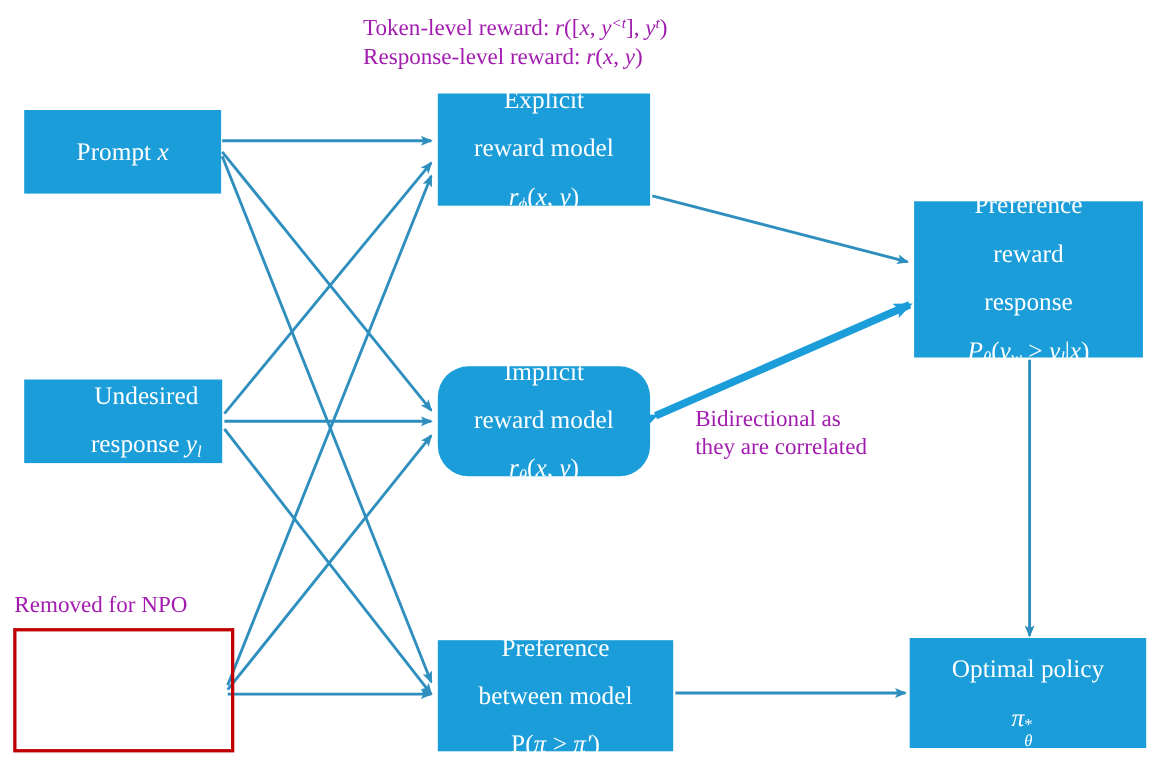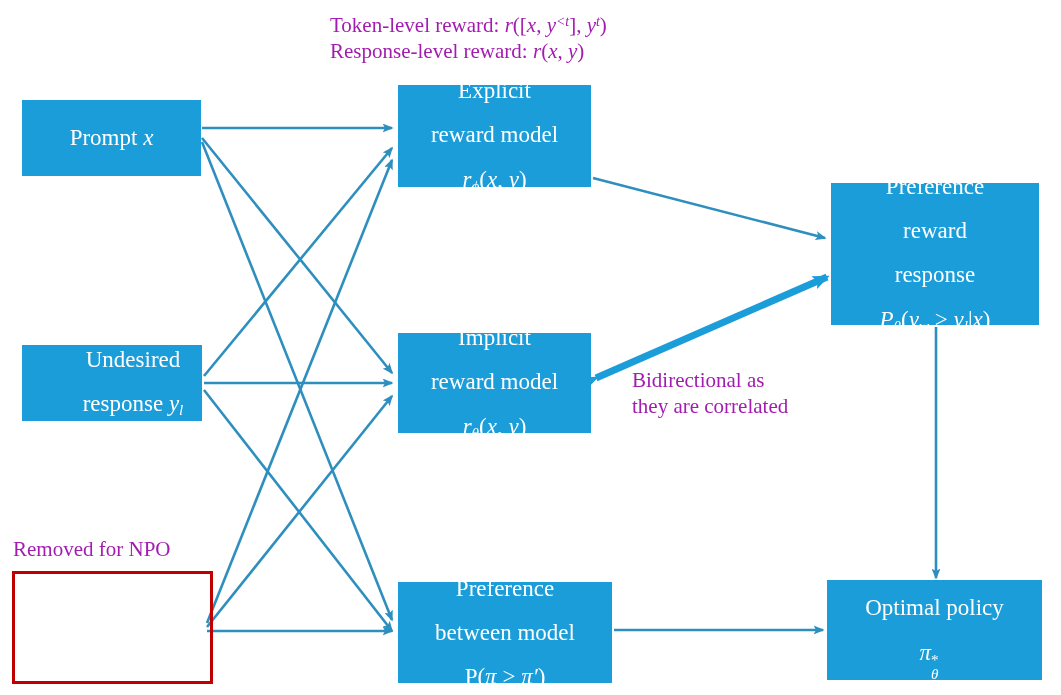--- a/index.html
+++ b/index.html
@@ -119,21 +119,21 @@
   <div class="caption" style="left:13px; top:536px;">
     <span class="ln">Removed for NPO</span>
   </div>
 
   <div class="node" style="left:398px; top:85px; width:193px; height:102px;">
     <span class="ln">Explicit</span>
     <span class="ln">reward model</span>
     <span class="ln"><span class="mathy">r<sub>ϕ</sub></span>(<span class="mathy">x</span>, <span class="mathy">y</span>)</span>
   </div>
 
-  <div class="node" style="left:398px; top:333px; width:193px; height:100px;">
+  <div class="node" style="left:398px; top:333px; width:193px; height:100px;border-radius:28px;">
     <span class="ln">Implicit</span>
     <span class="ln">reward model</span>
     <span class="ln"><span class="mathy">r<sub>θ</sub></span>(<span class="mathy">x</span>, <span class="mathy">y</span>)</span>
   </div>
 
   <div class="node" style="left:398px; top:582px; width:214px; height:101px;">
     <span class="ln">Preference</span>
     <span class="ln">between model</span>
     <span class="ln"><span class="nostyle" style="font-style:normal">P</span>(<span class="mathy">π</span> &gt; <span class="mathy">π′</span>)</span>
   </div>

